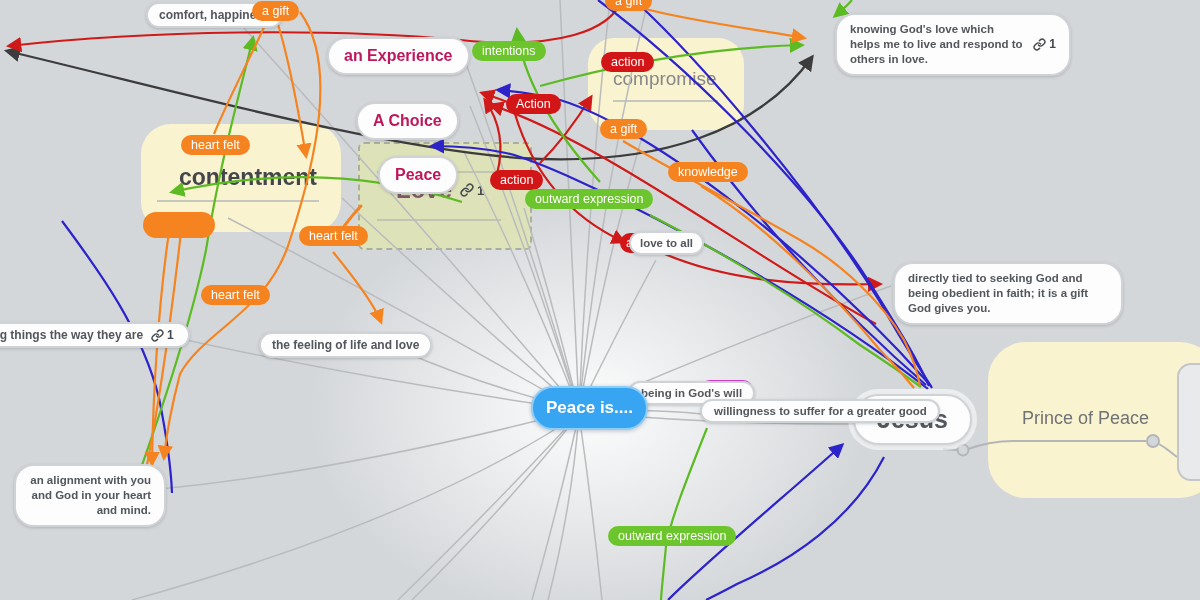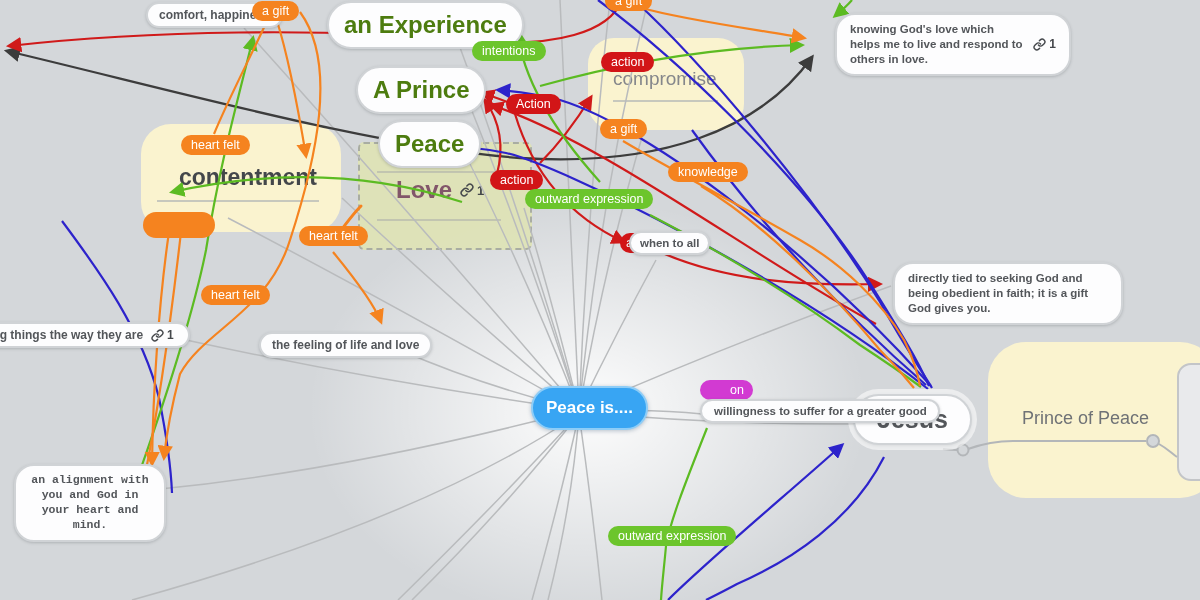--- a/index.html
+++ b/index.html
@@ -8,21 +8,21 @@
   #glow{position:absolute;left:308px;top:200px;width:560px;height:420px;z-index:0;
         background:radial-gradient(closest-side,rgba(255,255,255,.95),rgba(255,255,255,0));}
   svg.edges{position:absolute;left:0;top:0;z-index:2;pointer-events:none;}
   .card{position:absolute;background:#faf3cf;border-radius:30px;z-index:1;}
   .card .ctitle{position:absolute;white-space:nowrap;}
   .cline{position:absolute;height:2px;background:#c7c8bd;z-index:1;}
   .bubble{position:absolute;background:#fdfdfe;border:2.5px solid #d0d3d6;border-radius:16px;
           padding:4px 11px;font-size:12px;font-weight:bold;color:#53565a;z-index:4;
           white-space:nowrap;box-shadow:0 1px 3px rgba(80,85,90,.28);}
   .bubble.multi{white-space:normal;line-height:1.3;border-radius:20px;padding:7px 13px;font-size:11.5px;}
-  .bubble.big{border-radius:26px;font-size:24px;padding:8px 15px;color:#4d7c0f;}
+  .bubble.big{border-radius:26px;font-size:16px;padding:8px 15px;color:#be185d;margin-top:36px;}
   .bubble.jesus{font-size:25px;z-index:3;box-shadow:0 0 0 5px rgba(255,255,255,.55),0 1px 3px rgba(80,85,90,.3);}
   .center-node{position:absolute;background:#38a5f3;border:2.5px solid #8ecdf7;border-radius:24px;
           color:#fff;font-size:17px;font-weight:bold;padding:10px 13px;z-index:4;white-space:nowrap;
           box-shadow:0 1px 4px rgba(60,90,120,.35);}
   .label{position:absolute;color:#fff;font-size:12.5px;font-weight:500;padding:3px 10px;
          border-radius:13px;z-index:5;white-space:nowrap;}
   .label.behind{z-index:3;}
   .orange{background:#f5831f;} .red{background:#d21517;} .green{background:#6cc52c;} .magenta{background:#d23ad2;}
   .linkico{display:inline-flex;align-items:center;gap:3px;margin-left:8px;color:#45484c;font-weight:bold;}
   .linkico svg{display:block;}
@@ -170,21 +170,21 @@
     </g>
   </svg>
 
   <div class="label orange behind" style="left:143px;top:212px;width:52px;height:20px;"></div>
   <div class="label red behind" style="left:620px;top:233px;padding-left:6px;">action</div>
   <div class="label magenta behind" style="left:700px;top:380px;width:34px;text-align:right;padding-right:9px;">on</div>
 
   <div class="bubble jesus" style="left:853px;top:394px;padding:9px 22px;border-radius:29px;">Jesus</div>
 
   <div class="bubble big" style="left:327px;top:1px;">an Experience</div>
-  <div class="bubble big" style="left:356px;top:66px;">A Prince</div>
+  <div class="bubble big" style="left:356px;top:66px;">A Choice</div>
   <div class="bubble big" style="left:378px;top:120px;">Peace</div>
 
   <div class="bubble" style="left:146px;top:2px;">comfort, happiness</div>
 
   <div class="bubble multi flexrow" style="left:835px;top:13px;width:206px;">
     <span class="knowtext">knowing God's love which helps me to live and respond to others in love.</span>
     <span class="linkico" style="font-size:12px;">
       <svg width="13" height="13" viewBox="0 0 24 24" fill="none" stroke="#45484c" stroke-width="2.6" stroke-linecap="round">
         <path d="M10 13a5 5 0 0 0 7.54.54l3-3a5 5 0 0 0-7.07-7.07l-1.72 1.71"></path>
         <path d="M14 11a5 5 0 0 0-7.54-.54l-3 3a5 5 0 0 0 7.07 7.07l1.71-1.71"></path>
@@ -200,23 +200,24 @@
     <span class="linkico" style="font-size:12px;">
       <svg width="13" height="13" viewBox="0 0 24 24" fill="none" stroke="#45484c" stroke-width="2.6" stroke-linecap="round">
         <path d="M10 13a5 5 0 0 0 7.54.54l3-3a5 5 0 0 0-7.07-7.07l-1.72 1.71"></path>
         <path d="M14 11a5 5 0 0 0-7.54-.54l-3 3a5 5 0 0 0 7.07 7.07l1.71-1.71"></path>
       </svg>
         <span>1</span>
     </span>
   </div>
 
   <div class="bubble" style="left:259px;top:332px;">the feeling of life and love</div>
-  <div class="bubble" style="left:629px;top:231px;font-size:11.5px;padding:4px 9px;">when to all</div>
+  <div class="bubble" style="left:629px;top:231px;font-size:11.5px;padding:4px 9px;">love to all</div>
+  <div class="bubble" style="left:628px;top:381px;font-size:11.5px;">being in God's will</div>
   <div class="bubble" style="left:700px;top:399px;font-size:11.5px;padding-left:12px;">willingness to suffer for a greater good</div>
-  <div class="bubble multi" style="left:14px;top:464px;width:122px;text-align:center;font-family:Liberation Mono, monospace;">an alignment with you and God in your heart and mind.</div>
+  <div class="bubble multi" style="left:14px;top:464px;width:122px;text-align:right;">an alignment with you and God in your heart and mind.</div>
 
   <div class="center-node" style="left:531px;top:386px;">Peace is....</div>
 
   <div class="label orange" style="left:252px;top:1px;">a gift</div>
   <div class="label orange" style="left:605px;top:-9px;">a gift</div>
   <div class="label orange" style="left:600px;top:119px;">a gift</div>
   <div class="label orange" style="left:668px;top:162px;">knowledge</div>
   <div class="label orange" style="left:181px;top:135px;">heart felt</div>
   <div class="label orange" style="left:299px;top:226px;">heart felt</div>
   <div class="label orange" style="left:201px;top:285px;">heart felt</div>

